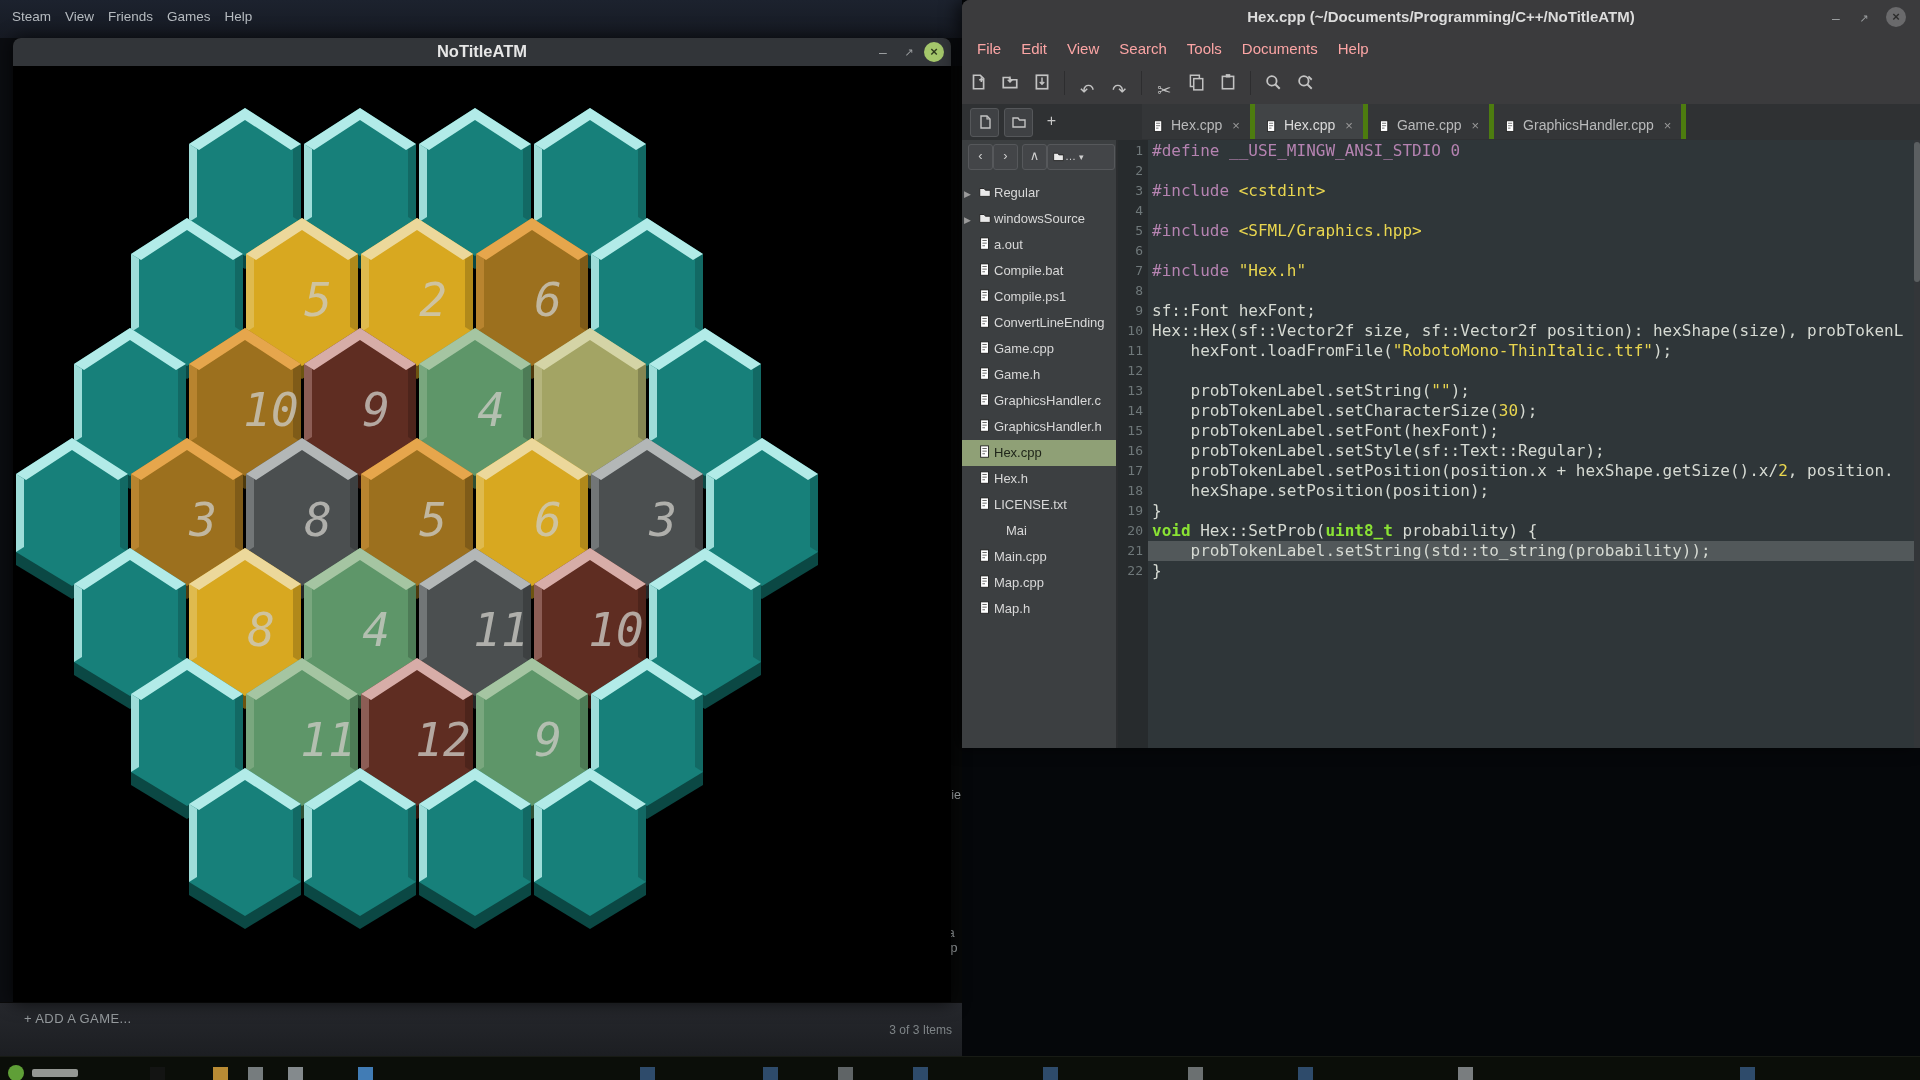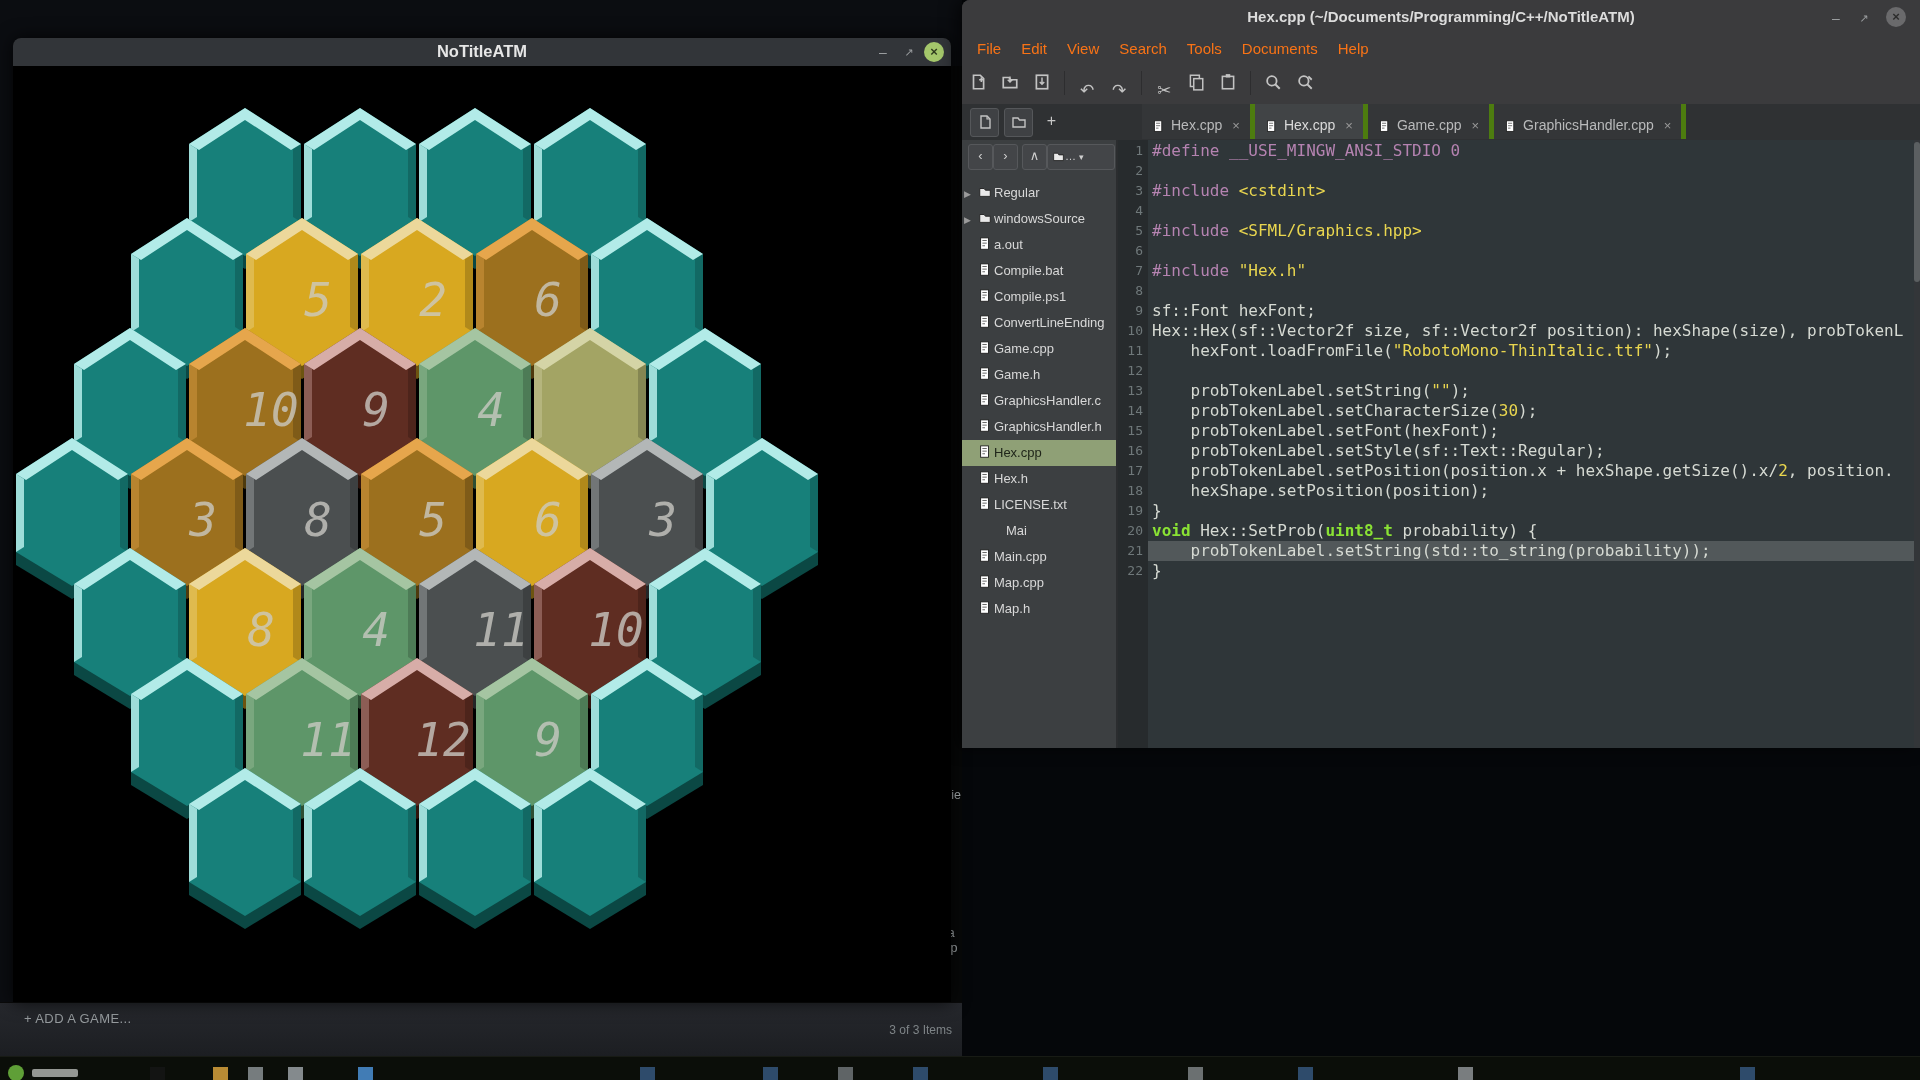--- a/index.html
+++ b/index.html
@@ -34,21 +34,21 @@
   #board{left:0;top:28px;}
 
   
   #editor{left:962px;top:0;width:958px;height:748px;background:#3a3a3c;
     border-radius:8px 0 0 0;box-shadow:-6px 0 16px rgba(0,0,0,.6);overflow:hidden;}
   #ed-titlebar{left:0;top:0;width:100%;height:34px;background:#3b3b3d;}
   #ed-title{width:100%;text-align:center;top:8px;color:#dcdcdc;font-size:15px;font-weight:bold;}
   #ed-min{right:74px;top:8px;} #ed-restore{right:46px;top:8px;font-size:11px;}
   #ed-close{right:14px;top:7px;background:#6a6a6c;border-radius:50%;color:#2c2c2c;font-size:13px;font-weight:bold;}
   #ed-menubar{left:0;top:34px;width:100%;height:28px;background:#3b3b3d;}
-  #ed-menubar .mi{display:inline-block;margin-top:5px;margin-right:6px;padding:1px 7px;color:#f97316;font-size:15px;}
+  #ed-menubar .mi{display:inline-block;margin-top:5px;margin-right:6px;padding:1px 7px;color:#fca5a5;font-size:15px;}
   #ed-menubar .mi:first-child{margin-left:8px;}
   #ed-toolbar{left:0;top:62px;width:100%;height:42px;background:#3b3b3d;border-bottom:1px solid #2e2e30;}
   .tbtn{display:inline-block;width:26px;height:26px;margin:8px 3px 0 3px;text-align:center;}
   .tbtn svg{margin-top:3px;}
   .tbtn.txt{color:#c3c3c3;font-size:17px;line-height:26px;font-family:"DejaVu Sans",sans-serif;}
   .tsep{display:inline-block;width:1px;height:24px;margin:9px 6px 0 6px;background:#2d2d2f;vertical-align:top;}
 
   #ed-tabstrip{left:0;top:104px;width:100%;height:36px;background:#2f3133;border-bottom:1px solid #27292b;}
   #pane-header{left:0;top:0;width:180px;height:36px;}
   .phbtn{position:absolute;top:4px;width:27px;height:27px;background:#3f4144;border:1px solid #55575a;
@@ -112,20 +112,21 @@
   .tk.bar{height:8px;top:12px;border-radius:2px;opacity:.7;}
 
   svg{display:block;margin:auto;}
 </style>
 </head>
 <body>
 
 <div id="stage">
 
   <div id="steam" class="abs">
+    <div id="steam-menubar" class="abs"><span class="mi">Steam</span><span class="mi">View</span><span class="mi">Friends</span><span class="mi">Games</span><span class="mi">Help</span></div>
     <div id="steam-bottom" class="abs">
       <div id="add-game" class="abs">+  ADD A GAME...</div>
       <div id="items-count" class="abs">3 of 3 Items</div>
     </div>
     <div id="steam-sliver" class="abs">
         <div id="sliver-star" style="top: 700px;">★</div>
         <div class="sliver-txt" style="top: 722px;">cie</div>
         <div class="sliver-txt" style="top: 860px;">la</div>
         <div class="sliver-txt" style="top: 875px;">lip</div>
       </div>

